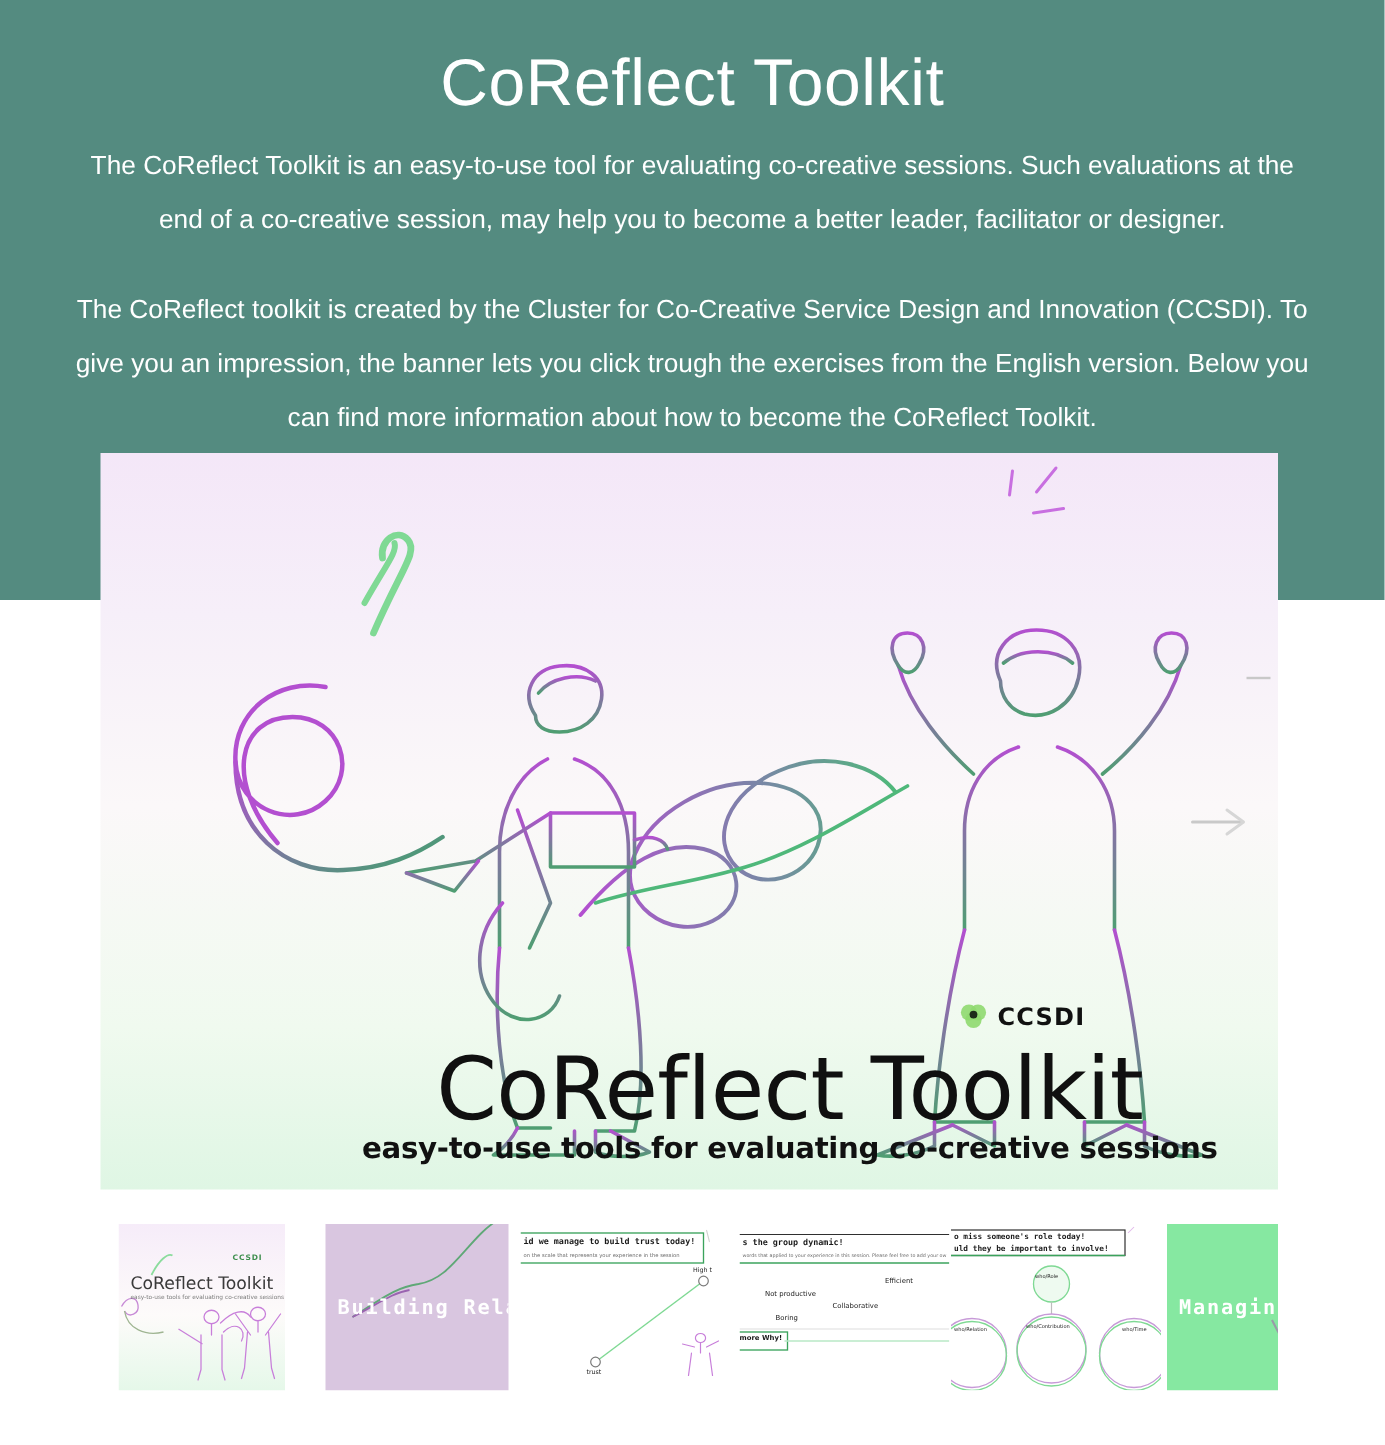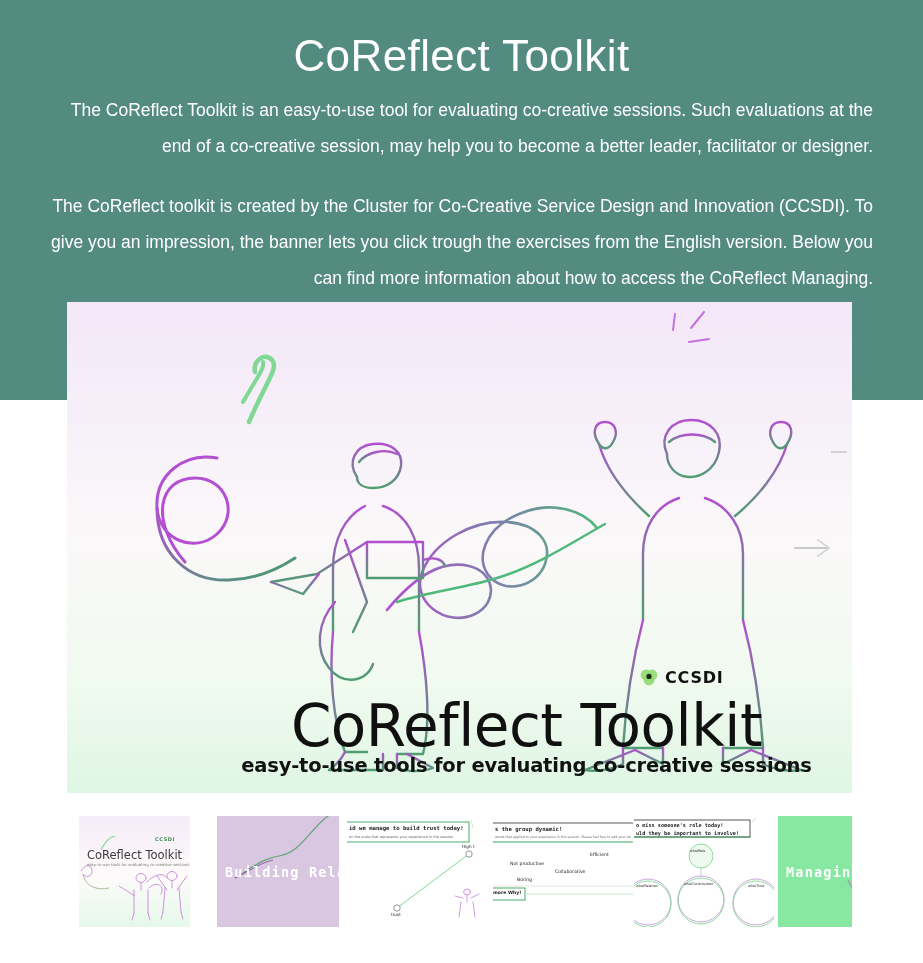--- a/index.html
+++ b/index.html
@@ -31,21 +31,21 @@
     font-weight: 300;
     letter-spacing: 0.4px;
     line-height: 56px;
     z-index: 3;
   }
 
   .intro-para {
     position: absolute;
     left: 50px;
     width: 823px;
-    text-align: right;
+    text-align: center;
     color: #ffffff;
     font-size: 17.5px;
     font-weight: 300;
     line-height: 36px;
     z-index: 3;
   }
   #intro-para-1 { top: 92px; }
   #intro-para-2 { top: 188px; }
 
   
@@ -176,21 +176,21 @@
 </style>
 </head>
 <body>
 
 <div id="hero-band"></div>
 
 <h1 id="page-title">CoReflect Toolkit</h1>
 
 <p id="intro-para-1" class="intro-para">The CoReflect Toolkit is an easy-to-use tool for evaluating co-creative sessions. Such evaluations at the end of a co-creative session, may help you to become a better leader, facilitator or designer.</p>
 
-<p id="intro-para-2" class="intro-para">The CoReflect toolkit is created by the Cluster for Co-Creative Service Design and Innovation (CCSDI). To give you an impression, the banner lets you click trough the exercises from the English version. Below you can find more information about how to access the CoReflect Managing.</p>
+<p id="intro-para-2" class="intro-para">The CoReflect toolkit is created by the Cluster for Co-Creative Service Design and Innovation (CCSDI). To give you an impression, the banner lets you click trough the exercises from the English version. Below you can find more information about how to become the CoReflect Toolkit.</p>
 
 <div id="banner">
 
   <svg id="banner-svg" width="785" height="491" viewBox="0 0 785 491">
     <defs>
       <linearGradient id="figGrad" x1="0" y1="0" x2="0" y2="1">
         <stop offset="0%" stop-color="#b34fd0"></stop>
         <stop offset="100%" stop-color="#4f9e72"></stop>
       </linearGradient>
       <linearGradient id="swirlGrad" x1="0" y1="0" x2="1" y2="1">

